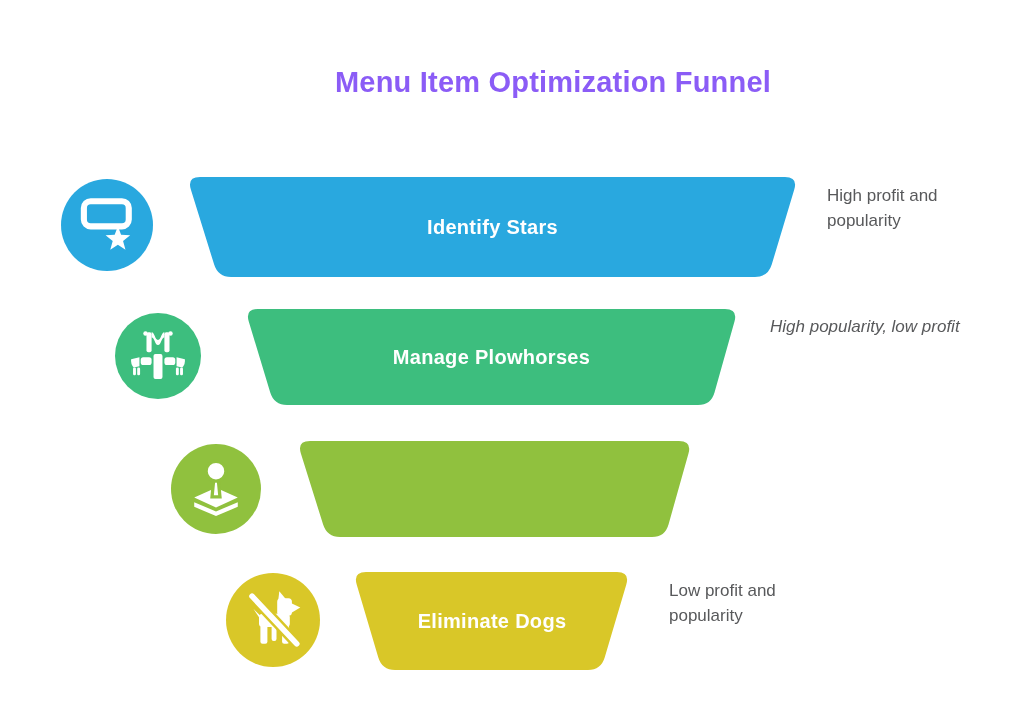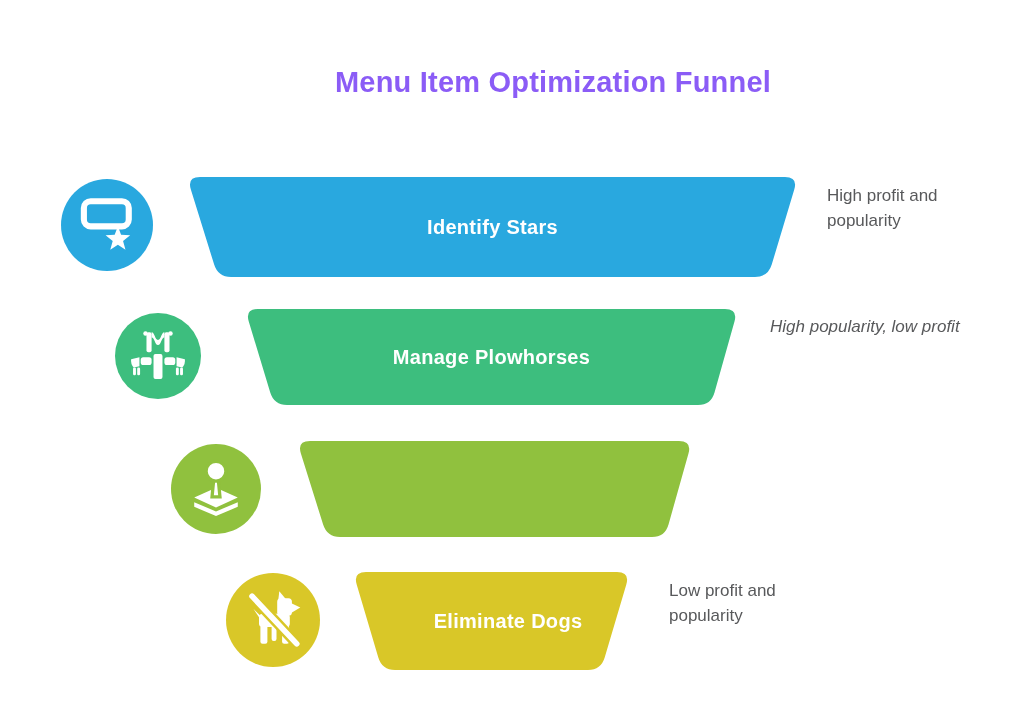--- a/index.html
+++ b/index.html
@@ -87,19 +87,19 @@
         <rect x="48" y="57" width="7" height="23" rx="3"></rect>
         <rect x="63" y="57" width="10" height="27" rx="3"></rect>
       </g>
       <line class="stage-stroke" x1="20" y1="16" x2="84" y2="84" stroke-width="15" stroke="#D9C728"></line>
       <line x1="20" y1="16" x2="84" y2="84" stroke="#fff" stroke-width="8" stroke-linecap="round"></line>
     </svg>
   </div>
 
   <div class="band-label" style="left: 292.5px; top: 211px;">Identify Stars</div>
   <div class="band-label" style="left: 291.5px; top: 341px;">Manage Plowhorses</div>
-  <div class="band-label" style="left: 308px; top: 605px;">Eliminate Dogs</div>
+  <div class="band-label" style="left: 292px; top: 605px;">Eliminate Dogs</div>
 
   <div class="caption" style="left: 827px; top: 183px; width: 165px;">High profit and popularity</div>
   <div class="caption" style="left: 770px; top: 314px; width: 200px; font-style: italic;">High popularity, low profit</div>
   <div class="caption" style="left: 661px; top: 578px; width: 160px; margin-left: 8px;">Low profit and popularity</div>
 
 </div>
 
 </body></html>

